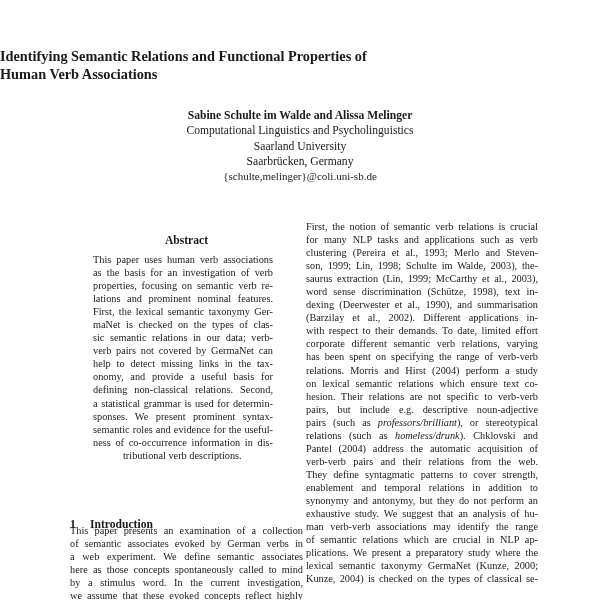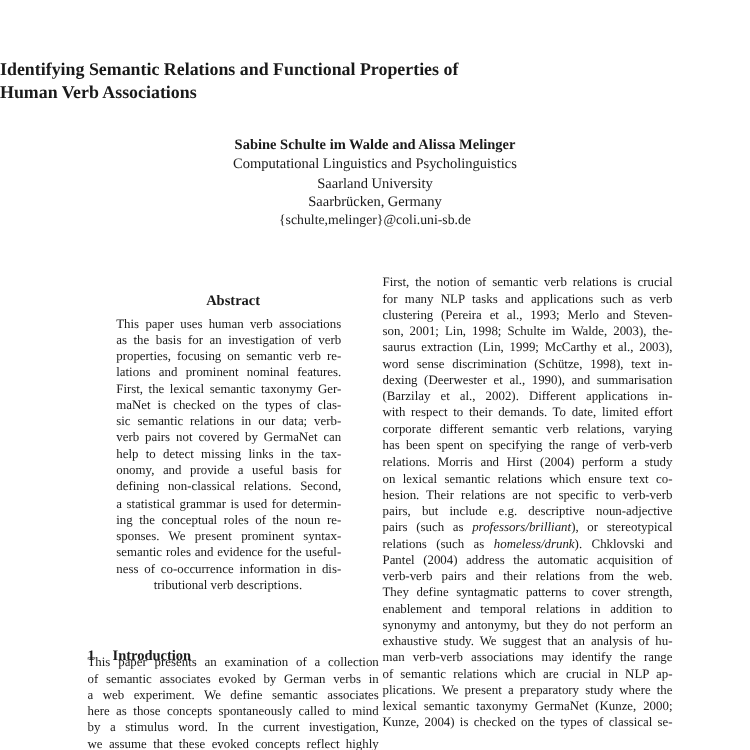--- a/index.html
+++ b/index.html
@@ -42,21 +42,20 @@
     <span class="line">properties, focusing on semantic verb re-</span>
     <span class="line">lations and prominent nominal features.</span>
     <span class="line">First, the lexical semantic taxonymy Ger-</span>
     <span class="line">maNet is checked on the types of clas-</span>
     <span class="line">sic semantic relations in our data; verb-</span>
     <span class="line">verb pairs not covered by GermaNet can</span>
     <span class="line">help to detect missing links in the tax-</span>
     <span class="line">onomy, and provide a useful basis for</span>
     <span class="line">defining non-classical relations. Second,</span>
     <span class="line">a statistical grammar is used for determin-</span>
-    <span class="line">ing the conceptual roles of the noun re-</span>
     <span class="line">sponses. We present prominent syntax-</span>
     <span class="line">semantic roles and evidence for the useful-</span>
     <span class="line">ness of co-occurrence information in dis-</span>
     <span class="line last">tributional verb descriptions.</span>
   </div>
 
 <div class="sec-head">
   <span class="num">1</span><span>Introduction</span>
 </div>
 <div class="col intro" id="intro-body">
@@ -65,21 +64,21 @@
     <span class="line">a web experiment. We define semantic associates</span>
     <span class="line">here as those concepts spontaneously called to mind</span>
     <span class="line">by a stimulus word. In the current investigation,</span>
     <span class="line">we assume that these evoked concepts reflect highly</span>
   </div>
 
 <div class="col right" id="right-body">
     <span class="line">First, the notion of semantic verb relations is crucial</span>
     <span class="line">for many NLP tasks and applications such as verb</span>
     <span class="line">clustering (Pereira et al., 1993; Merlo and Steven-</span>
-    <span class="line">son, 2001; Lin, 1998; Schulte im Walde, 2003), the-</span>
+    <span class="line">son, 1999; Lin, 1998; Schulte im Walde, 2003), the-</span>
     <span class="line">saurus extraction (Lin, 1999; McCarthy et al., 2003),</span>
     <span class="line">word sense discrimination (Schütze, 1998), text in-</span>
     <span class="line">dexing (Deerwester et al., 1990), and summarisation</span>
     <span class="line">(Barzilay et al., 2002). Different applications in-</span>
     <span class="line">with respect to their demands. To date, limited effort</span>
     <span class="line">corporate different semantic verb relations, varying</span>
     <span class="line">has been spent on specifying the range of verb-verb</span>
     <span class="line">relations. Morris and Hirst (2004) perform a study</span>
     <span class="line">on lexical semantic relations which ensure text co-</span>
     <span class="line">hesion. Their relations are not specific to verb-verb</span>

